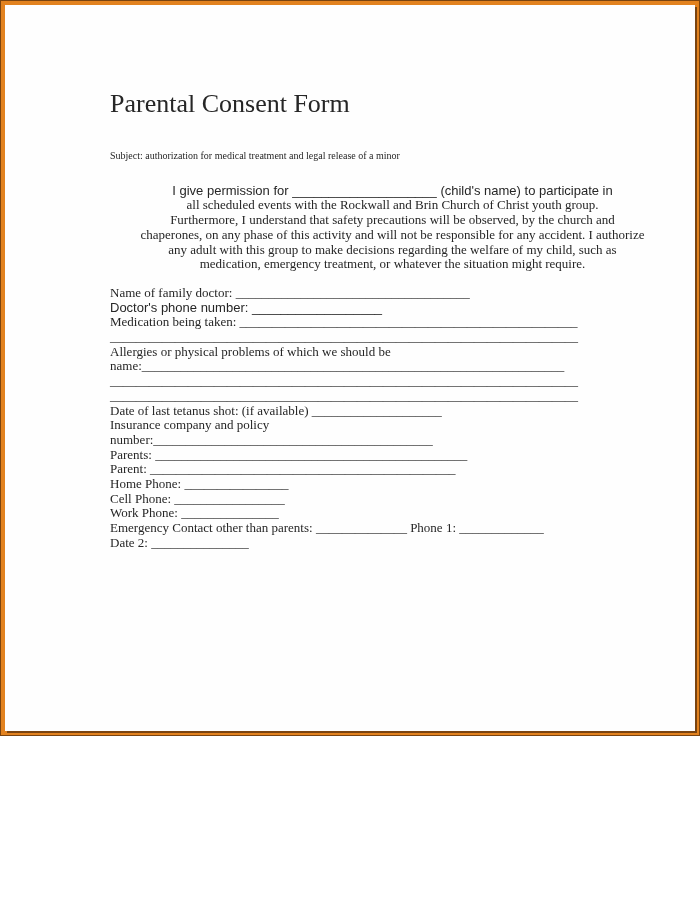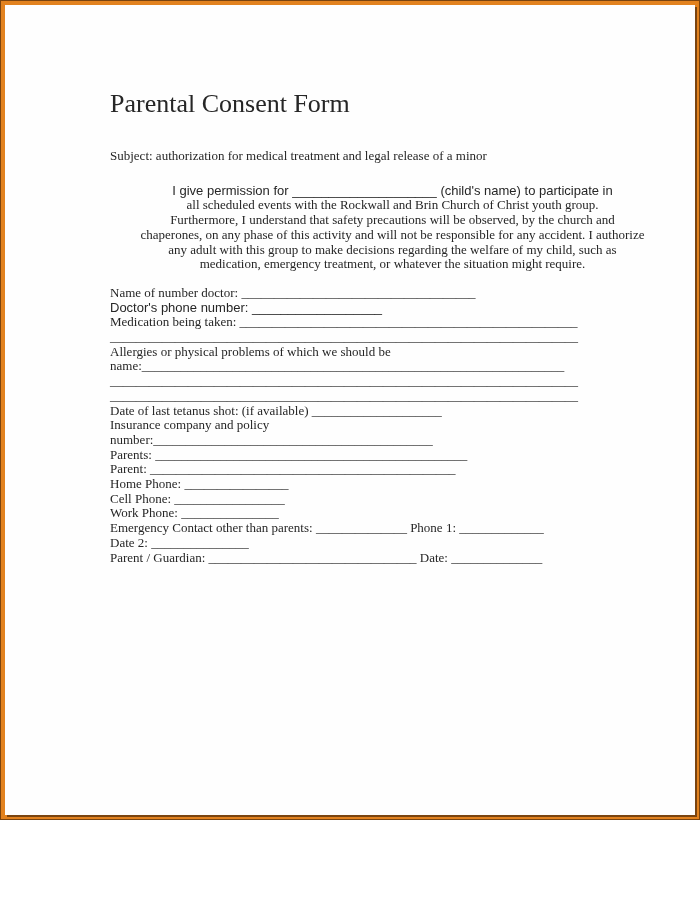--- a/index.html
+++ b/index.html
@@ -6,21 +6,21 @@
   body {
     width: 700px;
     height: 904px;
     overflow: hidden;
     background: #ffffff;
     font-family: "Liberation Serif", "DejaVu Serif", serif;
   }
   .frame {
     box-sizing: border-box;
     width: 700px;
-    height: 820px;
+    height: 736px;
     border: 1px solid var(--frame_edge, #7a4410);
     background: var(--frame_orange, #e2821f);
     padding: 4px;
   }
   .page {
     box-sizing: border-box;
     width: 100%;
     height: 100%;
     background: var(--page_bg, #fefefe);
     box-shadow: 2px 2px 0 var(--frame_edge, #7a4410);
@@ -29,21 +29,21 @@
   }
   .title {
     font-family: "Liberation Serif", "DejaVu Serif", serif;
     font-size: 26px;
     line-height: 30px;
     font-weight: normal;
     margin: 0;
   }
   .subject {
     margin-top: 30px;
-    font-size: 13px;
+    font-size: 10px;
     line-height: 14.7px;
     white-space: pre;
   }
   .intro { margin-top: 20px; text-align: center; }
   .fields { margin-top: 14px; }
   .line {
     font-size: 13px;
     line-height: 14.7px;
     white-space: pre;
   }
@@ -63,35 +63,34 @@
     <div class="intro">
       <div class="line sans">I give permission for ____________________ (child's name) to participate in</div>
       <div class="line serif">all scheduled events with the Rockwall and Brin Church of Christ youth group.</div>
       <div class="line serif">Furthermore, I understand that safety precautions will be observed, by the church and</div>
       <div class="line serif">chaperones, on any phase of this activity and will not be responsible for any accident. I authorize</div>
       <div class="line serif">any adult with this group to make decisions regarding the welfare of my child, such as</div>
       <div class="line serif">medication, emergency treatment, or whatever the situation might require.</div>
     </div>
 
     <div class="fields">
-      <div class="line serif">Name of number doctor: ____________________________________</div>
+      <div class="line serif">Name of family doctor: ____________________________________</div>
       <div class="line sans">Doctor's phone number: __________________</div>
       <div class="line serif">Medication being taken: ____________________________________________________</div>
       <div class="line serif">________________________________________________________________________</div>
       <div class="line serif">Allergies or physical problems of which we should be</div>
       <div class="line serif">name:_________________________________________________________________</div>
       <div class="line serif">________________________________________________________________________</div>
       <div class="line serif">________________________________________________________________________</div>
       <div class="line serif">Date of last tetanus shot: (if available) ____________________</div>
       <div class="line serif">Insurance company and policy</div>
       <div class="line serif">number:___________________________________________</div>
       <div class="line serif">Parents: ________________________________________________</div>
       <div class="line serif">Parent: _______________________________________________</div>
       <div class="line serif">Home Phone: ________________</div>
       <div class="line serif">Cell Phone: _________________</div>
       <div class="line serif">Work Phone: _______________</div>
       <div class="line serif">Emergency Contact other than parents: ______________ Phone 1: _____________</div>
       <div class="line serif">Date 2: _______________</div>
-      <div class="line serif">Parent / Guardian: ________________________________ Date: ______________</div>
     </div>
 
   </div>
 </div>
 
 </body></html>

